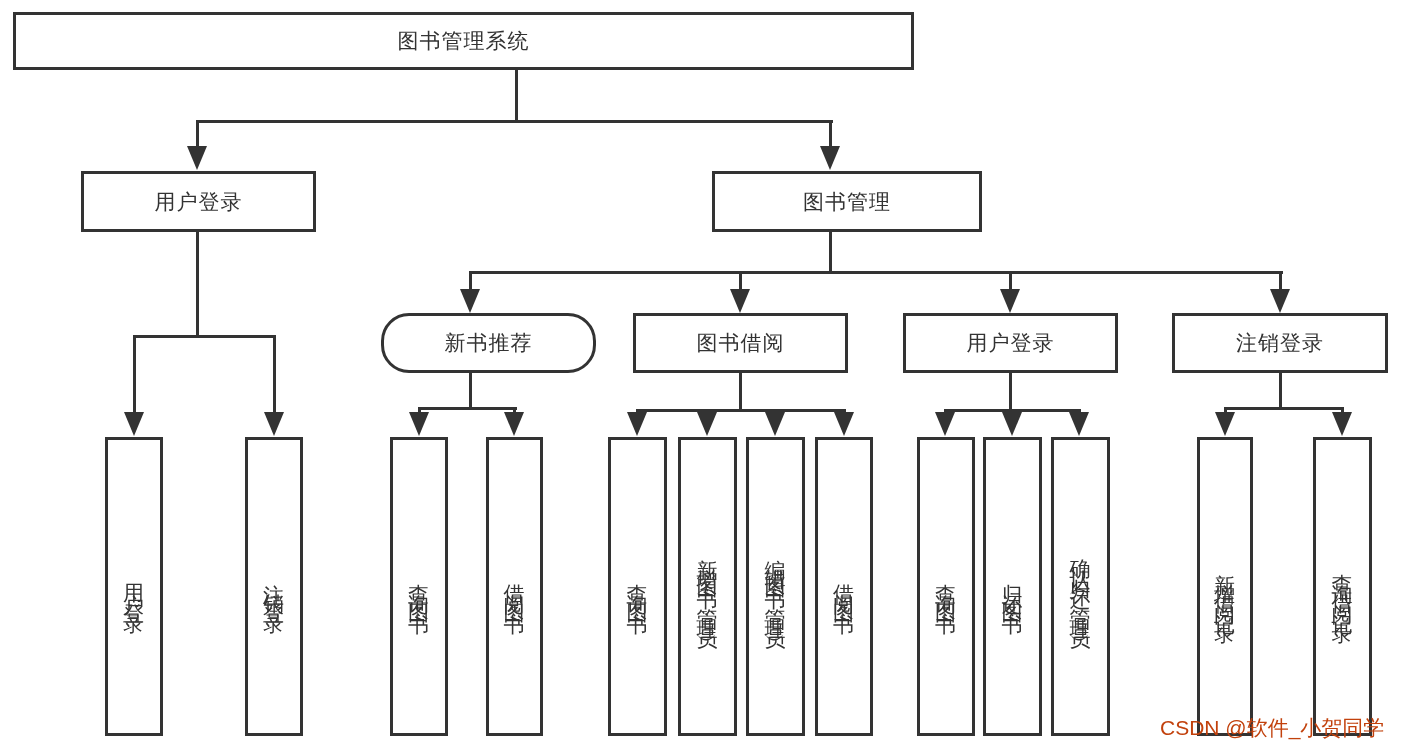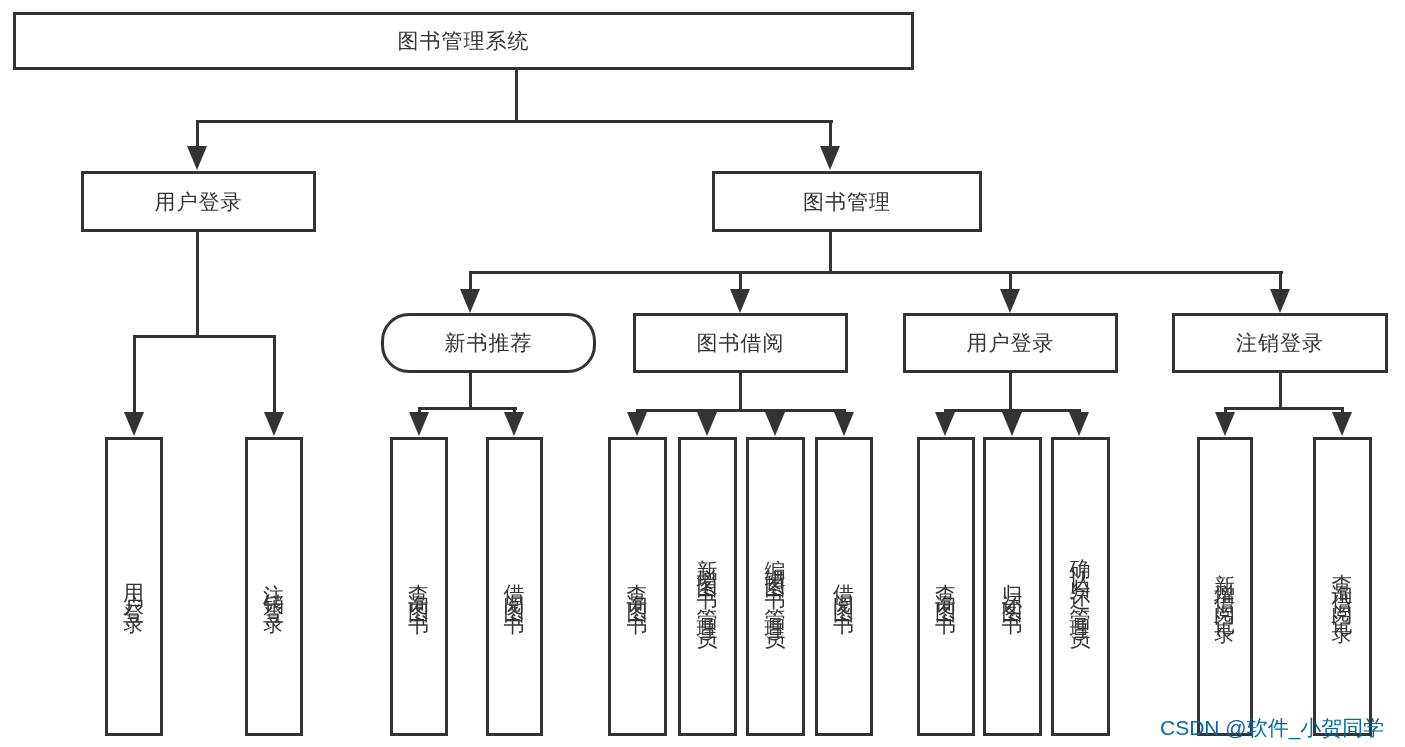--- a/index.html
+++ b/index.html
@@ -46,21 +46,21 @@
     position:absolute;
     width:0;height:0;
     border-left:10px solid transparent;
     border-right:10px solid transparent;
     border-top:24px solid #333;
   }
   .watermark{
     position:absolute;
     left:1160px;top:714px;
     font-size:21px;
-    color:#0369a1;
+    color:#c2410c;
     white-space:nowrap;
     z-index:10;
   }
 </style>
 </head>
 <body>
 
 <div id="stage">
 
   <div class="box" style="left:13px;top:12px;width:901px;height:58px;">

